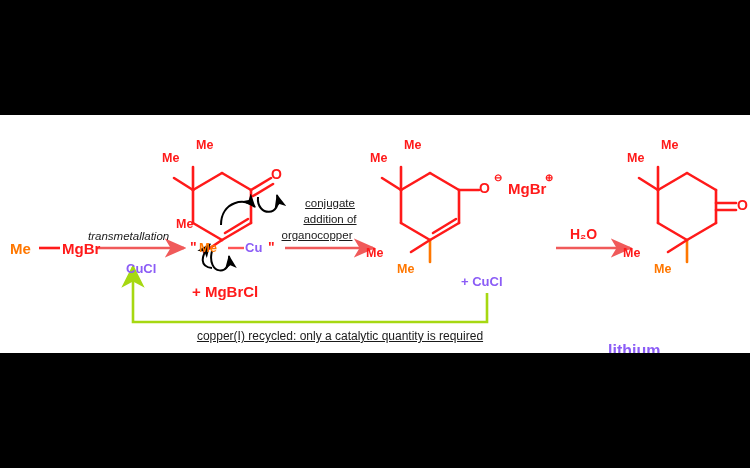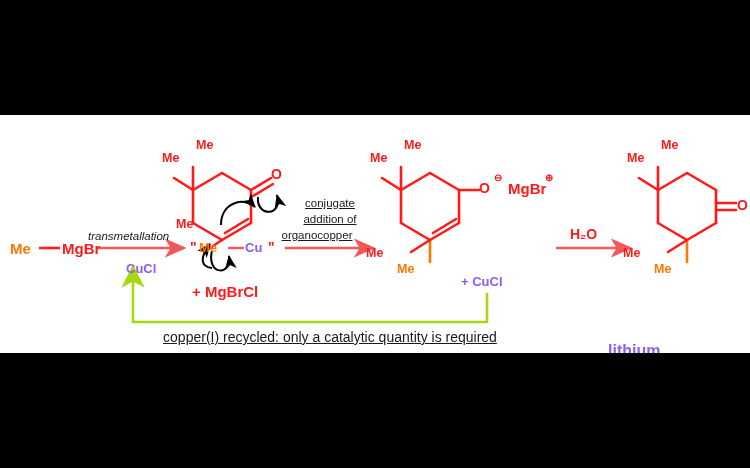--- a/index.html
+++ b/index.html
@@ -160,18 +160,18 @@
     <div class="lbl grn" style="left:461px;top:160px;">+ CuCl</div>
 
     <div class="lbl red" style="left:570px;top:112px;font-size:14px;">H₂O</div>
 
     <div class="lbl red me" style="left:661px;top:24px;">Me</div>
     <div class="lbl red me" style="left:627px;top:37px;">Me</div>
     <div class="lbl red me" style="left:623px;top:132px;">Me</div>
     <div class="lbl org me" style="left:654px;top:148px;">Me</div>
     <div class="lbl red" style="left:737px;top:83px;font-size:14px;">O</div>
 
-    <div class="lbl blk ctr" style="left:120px;top:215px;width:420px;font-size:14px;">copper(I) recycled: only a catalytic quantity is required</div>
+    <div class="lbl blk ctr" style="left:130px;top:215px;width:420px;font-size:12px;">copper(I) recycled: only a catalytic quantity is required</div>
 
     <div class="lbl grn" style="left:608px;top:228px;font-size:16px;">lithium</div>
 
   </div>
 </div>
 
 </body></html>

